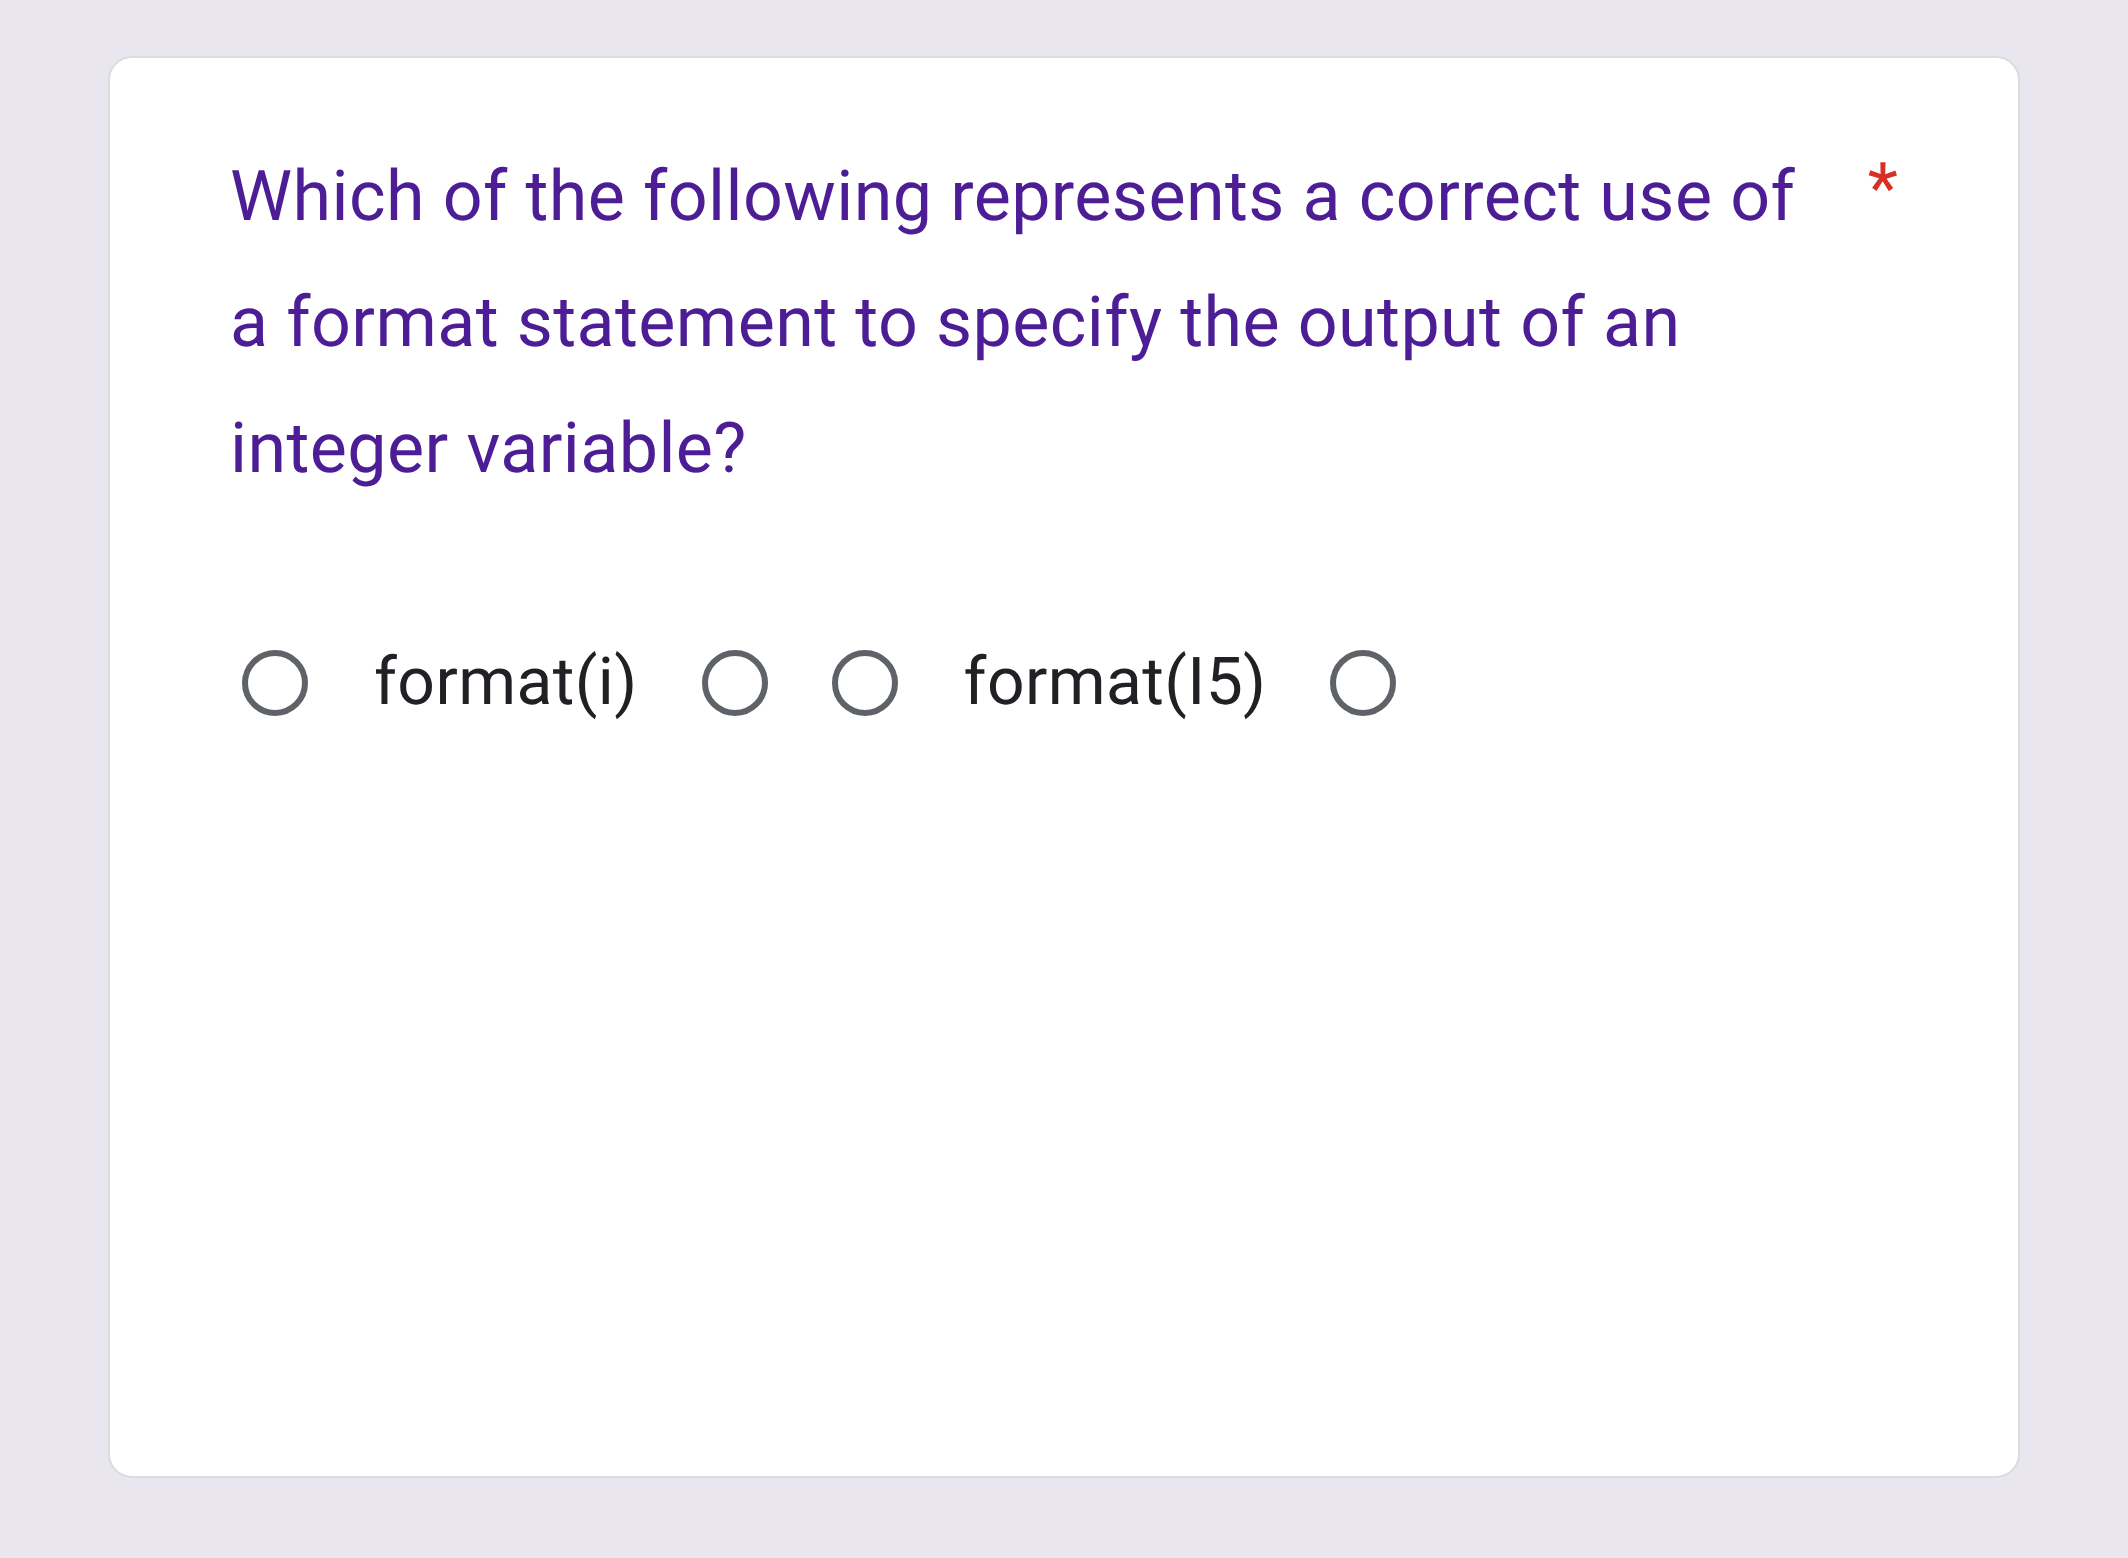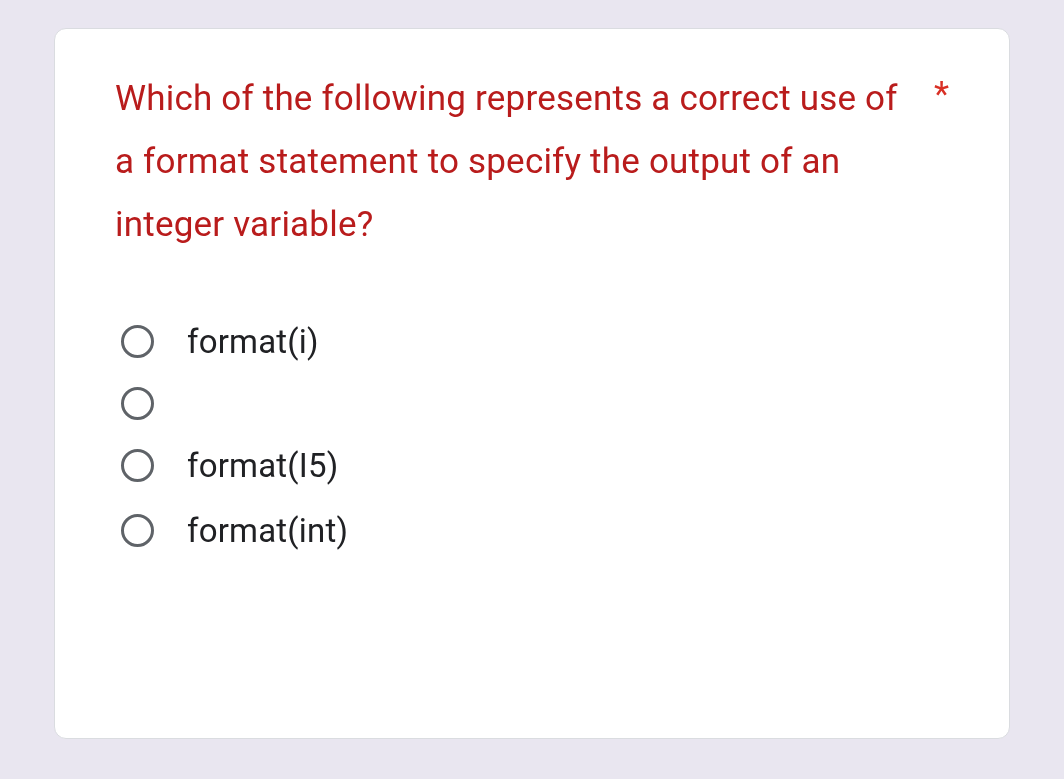--- a/index.html
+++ b/index.html
@@ -22,34 +22,33 @@
       width: 100%;
       height: 100%;
     }
     .question-row {
       display: flex;
       align-items: flex-start;
       margin-bottom: 66px;
     }
     .question-text {
       font-size: 35px;
-      color: #b91c1c;
+      color: #4c1d95;
       line-height: 1.8;
       flex: 1;
       letter-spacing: 0.2px;
     }
     .required-mark {
       color: #d93025;
       font-size: 35px;
       margin-left: 10px;
       line-height: 1.6;
     }
     .options {
       display: flex;
-      flex-direction: column;
       gap: 26px;
     }
     .option {
       display: flex;
       align-items: center;
       cursor: pointer;
     }
     .radio-circle {
       width: 33px;
       height: 33px;
@@ -80,16 +79,15 @@
     </div>
     <div class="option">
       <div class="radio-circle"></div>
     </div>
     <div class="option">
       <div class="radio-circle"></div>
       <div class="option-label">format(I5)</div>
     </div>
     <div class="option">
       <div class="radio-circle"></div>
-      <div class="option-label">format(int)</div>
     </div>
   </div>
 </div>
 
 </body></html>

